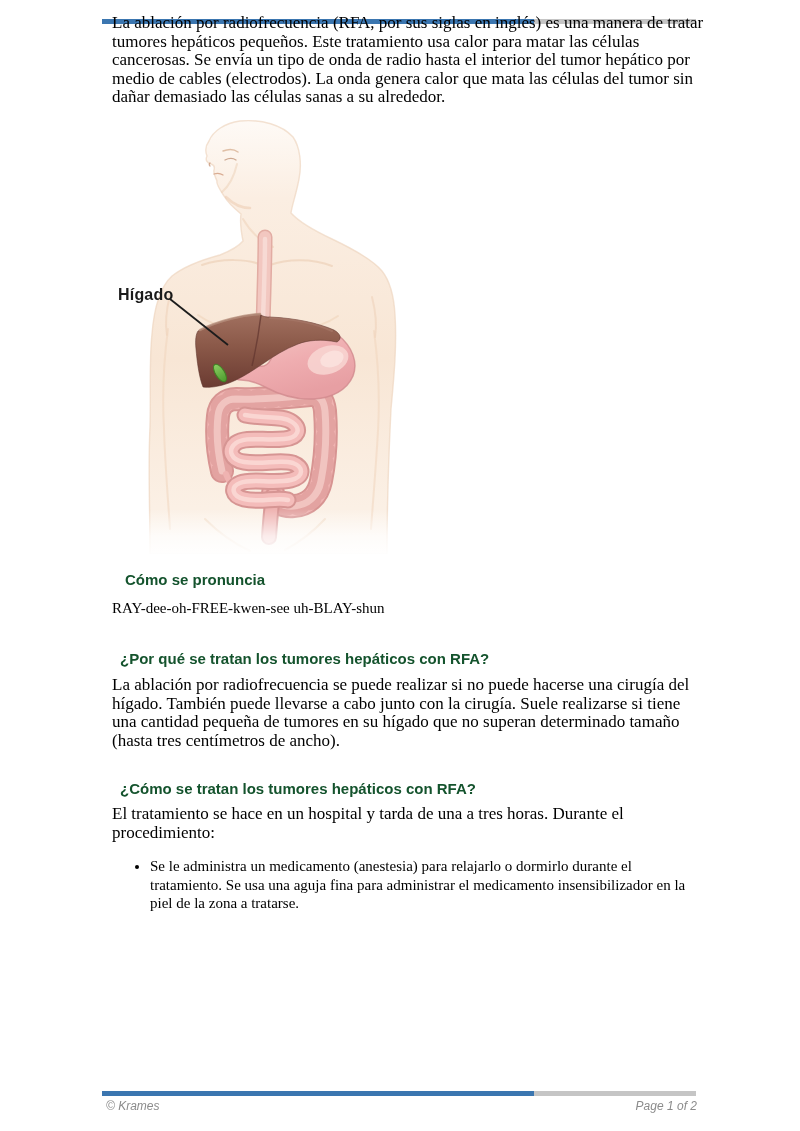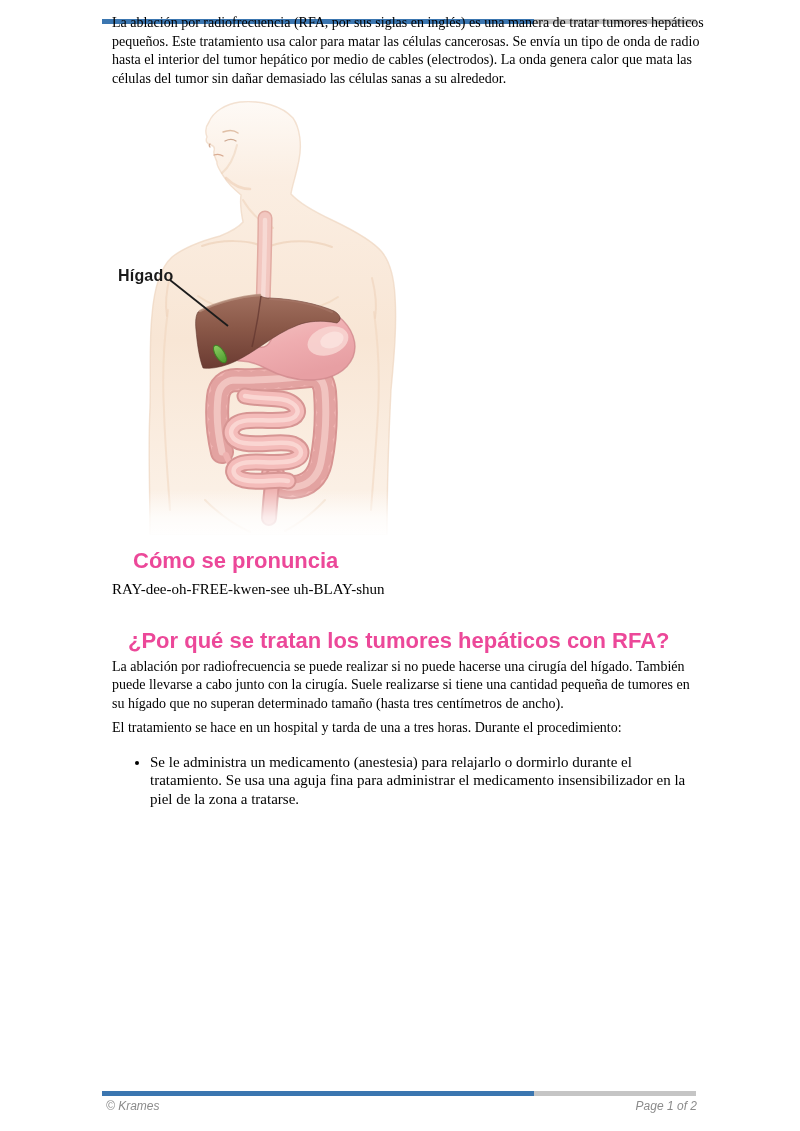--- a/index.html
+++ b/index.html
@@ -15,35 +15,35 @@
 
   .content { position:absolute; left:112px; top:0; width:592px; }
 
   h1.doc-title {
     margin:88px 0 0 0; max-width:560px;
     font-family:"Liberation Sans", sans-serif; font-weight:bold;
     font-size:19px; line-height:24px; color:#1f3864;
   }
   p.body-par {
     margin:14px 0 0 0; width:592px;
-    font-size:14px; line-height:18.5px;
+    font-size:17px; line-height:18.5px;
   }
   
   .figure { position:relative; width:420px; height:435px; margin:12px 0 0 -2px; }
   .figure svg { position:absolute; left:0; top:0; }
   .organ-label {
     position:absolute; left:8px; top:167px;
     font-family:"Liberation Sans", sans-serif; font-size:16px; font-weight:600;
     color:#1a1a1a; letter-spacing:.2px;
   }
 
   h2.section-head {
-    margin:32px 0 0 16px;
+    margin:32px 0 0 8px;
     font-family:"Liberation Sans", sans-serif; font-weight:bold;
-    font-size:22px; line-height:20px; color:#ec4899;
+    font-size:15px; line-height:20px; color:#14532d;
   }
   h2.pron-head { margin-top:16px; padding-left:5px; }
   p.pron-body { margin:9px 0 1px 0; font-size:15px; line-height:18.5px; }
   h2.head-why { margin-top:32px; }
   p.par-why { margin:7px 0 0 0; }
   h2.head-how { margin-top:29px; }
   p.par-how { margin:6px 0 0 0; }
   ul.bullet-list {
     margin:15px 0 0 0; padding:0 0 0 38px; width:554px;
     font-size:15px; line-height:18.5px;
@@ -198,20 +198,21 @@
       </svg>
       <div class="organ-label">Hígado</div>
     </div>
 
     <h2 class="section-head pron-head">Cómo se pronuncia</h2>
     <p class="pron-body">RAY-dee-oh-FREE-kwen-see uh-BLAY-shun</p>
 
     <h2 class="section-head head-why">¿Por qué se tratan los tumores hepáticos con RFA?</h2>
     <p class="body-par par-why">La ablación por radiofrecuencia se puede realizar si no puede hacerse una cirugía del hígado. También puede llevarse a cabo junto con la cirugía. Suele realizarse si tiene una cantidad pequeña de tumores en su hígado que no superan determinado tamaño (hasta tres centímetros de ancho).</p>
 
+    <h2 class="section-head head-how">¿Cómo se tratan los tumores hepáticos con RFA?</h2>
     <p class="body-par par-how">El tratamiento se hace en un hospital y tarda de una a tres horas. Durante el procedimiento:</p>
 
     <ul class="bullet-list">
       <li>Se le administra un medicamento (anestesia) para relajarlo o dormirlo durante el tratamiento. Se usa una aguja fina para administrar el medicamento insensibilizador en la piel de la zona a tratarse.</li>
     </ul>
 
   </div>
 
   <div class="footer">
     <div class="rulebar">

